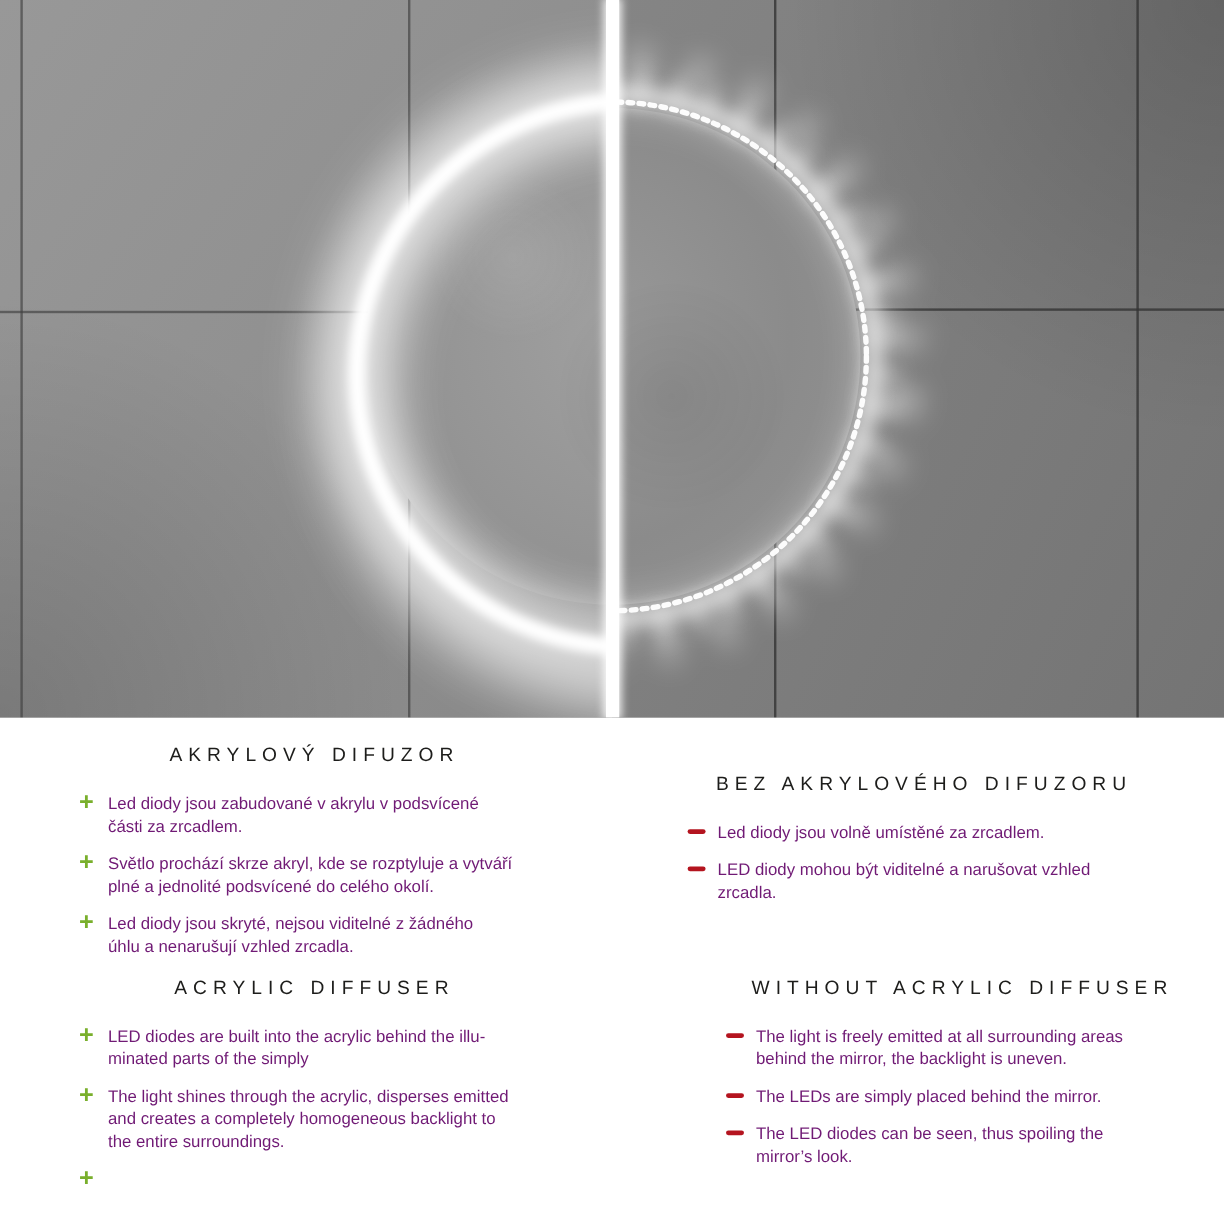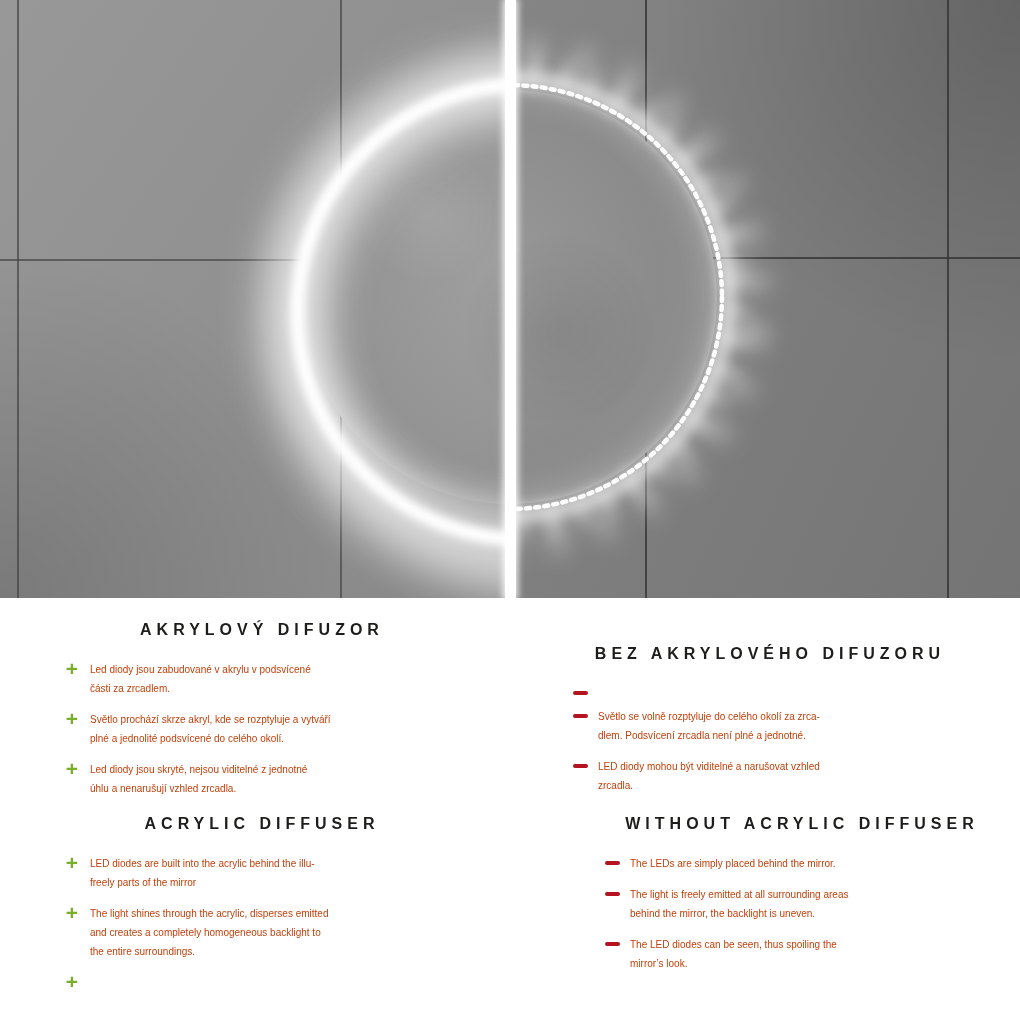--- a/index.html
+++ b/index.html
@@ -52,27 +52,27 @@
   .led-band{filter:blur(6px);}
   .led-burst-outer{filter:blur(12px);}
   .led-burst-inner{filter:blur(8px);}
   .led-dots{filter:blur(0.4px);}
 
   .split-line{position:absolute;left:505px;top:0;width:11px;height:598px;background:#ffffff;
     box-shadow:0 0 7px 2px rgba(255,255,255,0.9);}
 
   
   .col{position:absolute;width:396px;}
-  .col .title{margin:0 0 20px 0;font-size:16px;line-height:20px;font-weight:700;
+  .col .title{margin:0 0 20px 0;font-size:16px;line-height:20px;font-weight:400;
     letter-spacing:5px;text-align:center;color:#1d1d1b;white-space:nowrap;}
   .bullet{display:flex;align-items:flex-start;margin-bottom:12px;}
   .icon-slot{flex:0 0 16px;display:flex;justify-content:center;}
   .plus{font-size:21px;line-height:18px;font-weight:700;color:#79af2c;}
   .minus{width:15px;height:4px;border-radius:2px;background:#b4141f;margin-top:7px;}
-  .btext{margin:0 0 0 10px;font-size:10px;line-height:19px;color:#c2410c;white-space:pre-line;}
+  .btext{margin:0 0 0 10px;font-size:14px;line-height:19px;color:#701a75;white-space:pre-line;}
 </style>
 </head>
 <body>
 
 <div class="page">
 
   <div class="photo">
 
     <div class="half half-left">
       <div class="scene">
@@ -122,56 +122,50 @@
       <span class="icon-slot">
           <span class="plus">+</span>
         </span>
       <p class="btext">Světlo prochází skrze akryl, kde se rozptyluje a vytváří
 plné a jednolité podsvícené do celého okolí.</p>
     </div>
     <div class="bullet">
       <span class="icon-slot">
           <span class="plus">+</span>
         </span>
-      <p class="btext">Led diody jsou skryté, nejsou viditelné z jednotné
+      <p class="btext">Led diody jsou skryté, nejsou viditelné z žádného
 úhlu a nenarušují vzhled zrcadla.</p>
     </div>
   </section>
 
   <section class="col" style="left:572px;top:644px;">
     <h2 class="title">BEZ AKRYLOVÉHO DIFUZORU</h2>
     <div class="bullet">
       <span class="icon-slot">
           <span class="minus"></span>
         </span>
-    </div>
-    <div class="bullet">
-      <span class="icon-slot">
-          <span class="minus"></span>
-        </span>
-      <p class="btext">Světlo se volně rozptyluje do celého okolí za zrca-
-dlem.  Podsvícení zrcadla není plné a jednotné.</p>
+      <p class="btext">Led diody jsou volně umístěné za zrcadlem.</p>
     </div>
     <div class="bullet">
       <span class="icon-slot">
           <span class="minus"></span>
         </span>
       <p class="btext">LED  diody mohou být viditelné a narušovat vzhled
 zrcadla.</p>
     </div>
   </section>
 
   <section class="col" style="left:64px;top:814px;">
     <h2 class="title">ACRYLIC DIFFUSER</h2>
     <div class="bullet">
       <span class="icon-slot">
           <span class="plus">+</span>
         </span>
       <p class="btext">LED diodes are built into the acrylic behind the illu-
-freely parts of the mirror</p>
+minated parts of the simply</p>
     </div>
     <div class="bullet">
       <span class="icon-slot">
           <span class="plus">+</span>
         </span>
       <p class="btext">The light shines through the acrylic, disperses emitted
 and creates a completely homogeneous backlight to
 the entire surroundings.</p>
     </div>
     <div class="bullet">
@@ -180,31 +174,31 @@
         </span>
     </div>
   </section>
 
   <section class="col" style="left:604px;top:814px;">
     <h2 class="title">WITHOUT ACRYLIC DIFFUSER</h2>
     <div class="bullet">
       <span class="icon-slot">
           <span class="minus"></span>
         </span>
-      <p class="btext">The LEDs are simply placed behind the mirror.</p>
-    </div>
-    <div class="bullet">
-      <span class="icon-slot">
-          <span class="minus"></span>
-        </span>
       <p class="btext">The light is freely emitted at all surrounding areas
 behind the mirror, the backlight is uneven.</p>
     </div>
     <div class="bullet">
       <span class="icon-slot">
           <span class="minus"></span>
         </span>
+      <p class="btext">The LEDs are simply placed behind the mirror.</p>
+    </div>
+    <div class="bullet">
+      <span class="icon-slot">
+          <span class="minus"></span>
+        </span>
       <p class="btext">The LED diodes can be seen, thus spoiling the
 mirror’s look.</p>
     </div>
   </section>
 
 </div>
 
 </body></html>

